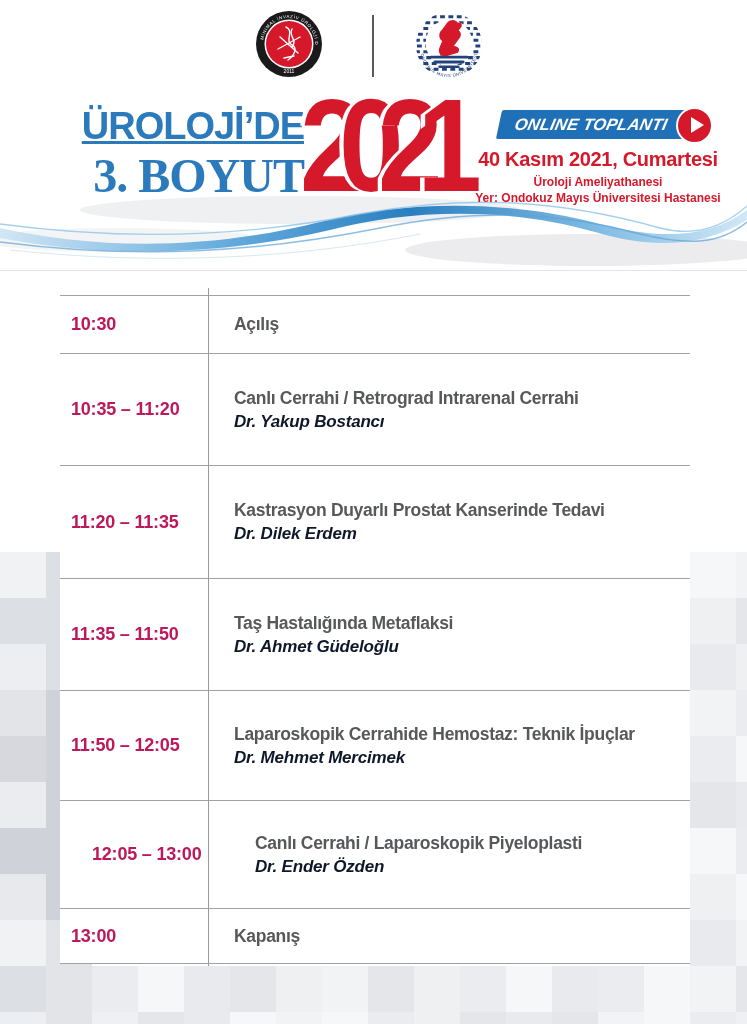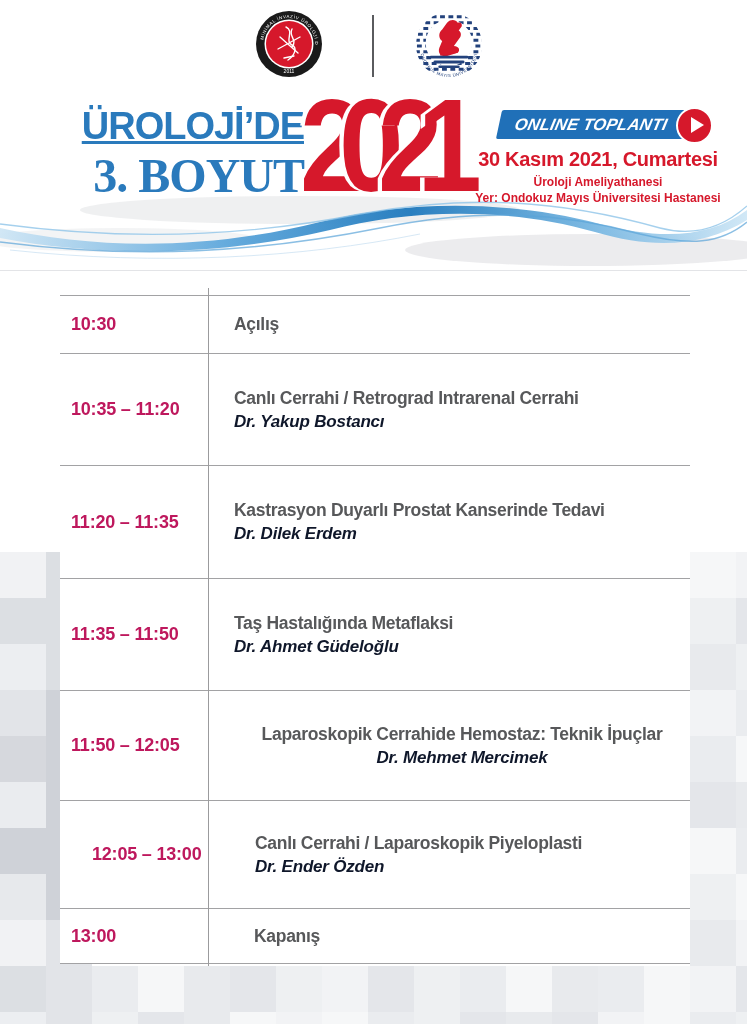--- a/index.html
+++ b/index.html
@@ -203,21 +203,21 @@
 
   <div class="event-info">
     <div class="badge-row">
       <div class="badge">
         <span>ONLINE TOPLANTI</span>
       </div>
       <div class="play-circle">
         <div class="play-tri"></div>
       </div>
     </div>
-    <div class="event-date">30 Kasım 2021, Cumartesi</div>
+    <div class="event-date">40 Kasım 2021, Cumartesi</div>
     <div class="event-venue">
       <div>Üroloji Ameliyathanesi</div>
       <div>Yer: Ondokuz Mayıs Üniversitesi Hastanesi</div>
     </div>
   </div>
 
   <svg class="wave" viewBox="0 0 747 82" preserveAspectRatio="none">
     <defs>
       <linearGradient id="bluegrad" x1="0" y1="0" x2="747" y2="0" gradientUnits="userSpaceOnUse">
         <stop offset="0" stop-color="#cfe6f5"></stop>
@@ -259,35 +259,35 @@
           <div class="s-speaker">Dr. Dilek Erdem</div>
         </div>
       </div>
       <div class="s-row" style="height: 112px;">
         <div class="s-time">11:35 – 11:50</div>
         <div class="s-content">
           <div class="s-title">Taş Hastalığında Metaflaksi</div>
           <div class="s-speaker">Dr. Ahmet Güdeloğlu</div>
         </div>
       </div>
-      <div class="s-row" style="height: 110px; text-align: center;">
+      <div class="s-row" style="height: 110px;">
         <div class="s-time">11:50 – 12:05</div>
         <div class="s-content">
           <div class="s-title">Laparoskopik Cerrahide Hemostaz: Teknik İpuçlar</div>
           <div class="s-speaker">Dr. Mehmet Mercimek</div>
         </div>
       </div>
       <div class="s-row" style="height: 108px; padding-left: 21px;">
         <div class="s-time">12:05 – 13:00</div>
         <div class="s-content">
           <div class="s-title">Canlı Cerrahi / Laparoskopik Piyeloplasti</div>
           <div class="s-speaker">Dr. Ender Özden</div>
         </div>
       </div>
-      <div class="s-row" style="height: 55px; gap: 20px;">
+      <div class="s-row" style="height: 55px;">
         <div class="s-time">13:00</div>
         <div class="s-content">
           <div class="s-title">Kapanış</div>
         </div>
       </div>
     </div>
 
 </div>
 
 </body></html>

